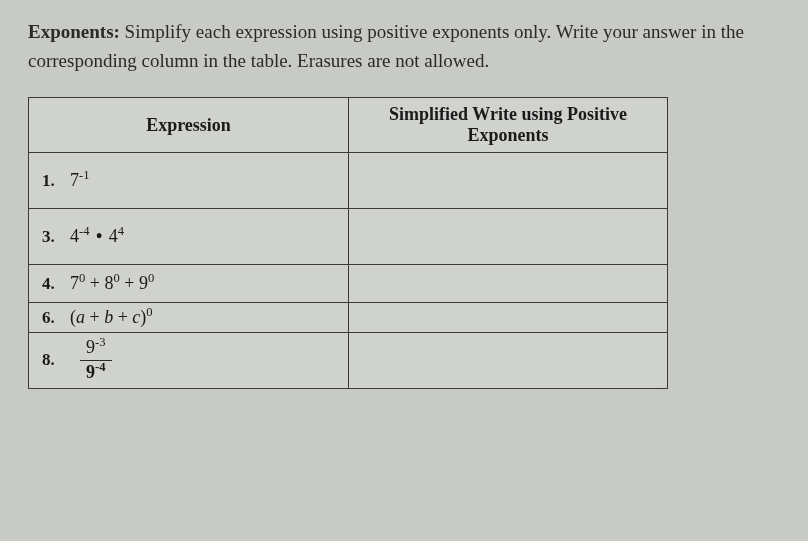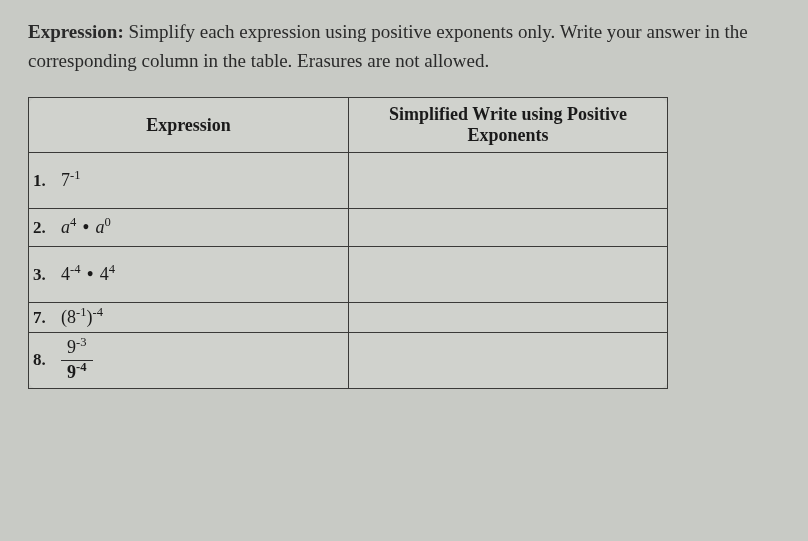--- a/index.html
+++ b/index.html
@@ -25,21 +25,21 @@
       font-weight: bold;
     }
     table {
       border-collapse: collapse;
       width: 640px;
       background: #d0d2cd;
       border-radius: 10px;
     }
     th, td {
       border: 1.5px solid #3a3a38;
-      padding: 4px 4px;
+      padding: 4px 13px;
       text-align: left;
       vertical-align: middle;
     }
     th {
       font-weight: bold;
       text-align: center;
       font-size: 18px;
       padding: 6px 8px;
     }
     th:first-child {
@@ -64,21 +64,21 @@
       line-height: 0;
     }
     .dot {
       font-weight: bold;
       padding: 0 2px;
     }
     .frac {
       display: inline-block;
       vertical-align: middle;
       text-align: center;
-      margin-left: 0;
+      margin-left: 10px;
     }
     .frac .num-top {
       display: block;
       border-bottom: 1.5px solid #2a2a2a;
       padding: 0 6px 1px 6px;
       line-height: 1.2;
     }
     .frac .den {
       display: block;
       padding: 1px 6px 0 6px;
@@ -86,45 +86,45 @@
       font-weight: bold;
     }
     .tall { height: 56px; }
     .med  { height: 38px; }
     .short{ height: 30px; }
   </style>
 </head>
 <body>
 
 <div class="direction">
-  <span class="direction-label">Expression:</span><span> Simplify each expression using positive exponents only. Write your answer in the corresponding column in the table.  Erasures are not allowed.</span>
+  <span class="direction-label">Exponents:</span><span> Simplify each expression using positive exponents only. Write your answer in the corresponding column in the table.  Erasures are not allowed.</span>
 </div>
 
 <table>
   <thead>
     <tr>
       <th>Expression</th>
       <th>Simplified Write using Positive Exponents</th>
     </tr>
   </thead>
   <tbody id="tbody">
       <tr class="tall">
         <td><span class="num">1.</span><span class="expr">7<sup>-1</sup></span></td>
         <td></td>
       </tr>
-      <tr class="med">
-        <td><span class="num">2.</span><span class="expr"><i>a</i><sup>4</sup> <span class="dot">•</span> <i>a</i><sup>0</sup></span></td>
-        <td></td>
-      </tr>
       <tr class="tall">
         <td><span class="num">3.</span><span class="expr">4<sup>-4</sup> <span class="dot">•</span> 4<sup>4</sup></span></td>
         <td></td>
       </tr>
+      <tr class="med">
+        <td><span class="num">4.</span><span class="expr">7<sup>0</sup> + 8<sup>0</sup> + 9<sup>0</sup></span></td>
+        <td></td>
+      </tr>
       <tr class="short">
-        <td><span class="num">7.</span><span class="expr">(8<sup>-1</sup>)<sup>-4</sup></span></td>
+        <td><span class="num">6.</span><span class="expr">(<i>a</i> + <i>b</i> + <i>c</i>)<sup>0</sup></span></td>
         <td></td>
       </tr>
       <tr class="tall">
         <td><span class="num">8.</span><span class="expr"><span class="frac"><span class="num-top">9<sup>-3</sup></span><span class="den">9<sup>-4</sup></span></span></span></td>
         <td></td>
       </tr>
     </tbody>
 </table>
 
 </body></html>

